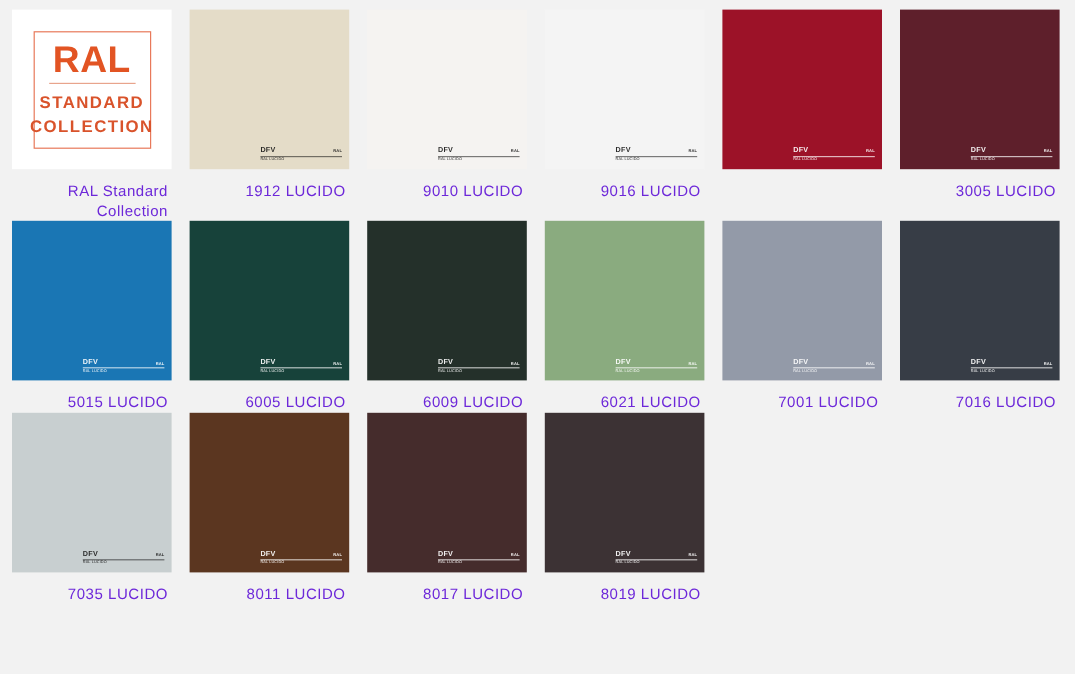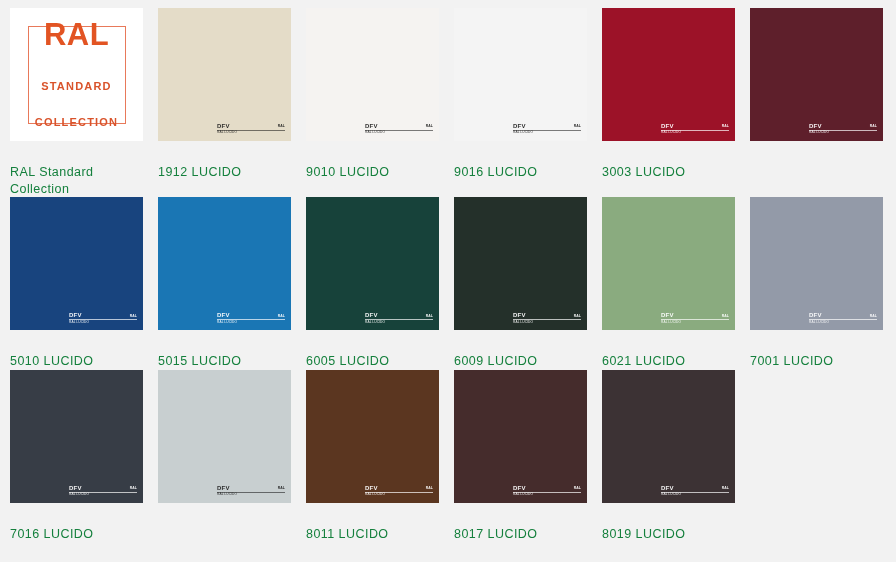--- a/index.html
+++ b/index.html
@@ -57,27 +57,26 @@
     font-family: "Liberation Sans", sans-serif;
   }
   .logo-rule {
     width: 72px;
     height: 1px;
     background: #e8a48c;
     margin: 4px 0 5px 0;
   }
   .logo-sub {
     color: #d9532b;
-    font-size: 11px;
+    font-size: 14px;
     font-weight: bold;
     letter-spacing: 1.2px;
     line-height: 1.45;
     text-align: center;
     font-family: "Liberation Sans", sans-serif;
-    margin-top: 20px;
   }
 
   
   .dfv {
     position: absolute;
     right: 6px;
     bottom: 6px;
     width: 68px;
     opacity: 0.92;
   }
@@ -118,27 +117,28 @@
   .ink-light .dfv-badge,
   .ink-light .dfv-sub { color: #ffffff; }
   .ink-light .dfv-line { background: rgba(255,255,255,0.75); }
 
   .ink-dark .dfv-brand,
   .ink-dark .dfv-badge,
   .ink-dark .dfv-sub { color: #1a1a1a; }
   .ink-dark .dfv-line { background: rgba(0,0,0,0.55); }
 
   .caption {
-    margin-top: 23px;
+    margin-top: 10px;
     font-size: 12.5px;
-    color: #15803d;
+    color: #6d28d9;
     letter-spacing: 0.45px;
     line-height: 1.33;
     width: 130px;
     font-family: "Liberation Sans", sans-serif;
+    text-align: right;
   }
 </style>
 </head>
 <body style="background: rgb(242, 242, 242);">
 
 <div class="grid">
     <div class="cell">
       <div class="swatch logo-tile ink-dark" style="background: rgb(255, 255, 255);">
         <div class="logo-box" style="border-color: rgb(232, 121, 90);">
           <div class="logo-ral" style="color: rgb(226, 84, 35);">RAL</div>
@@ -192,46 +192,33 @@
       <div class="swatch ink-light" style="background: rgb(156, 18, 40);">
         <div class="dfv">
           <div class="dfv-row">
             <div class="dfv-brand">DFV</div>
             <div class="dfv-badge">RAL</div>
           </div>
           <div class="dfv-line"></div>
           <div class="dfv-sub">RAL LUCIDO</div>
         </div>
       </div>
-      <div class="caption">3003 LUCIDO</div>
     </div>
     <div class="cell">
       <div class="swatch ink-light" style="background: rgb(94, 31, 43);">
         <div class="dfv">
           <div class="dfv-row">
             <div class="dfv-brand">DFV</div>
             <div class="dfv-badge">RAL</div>
           </div>
           <div class="dfv-line"></div>
           <div class="dfv-sub">RAL LUCIDO</div>
         </div>
       </div>
-    </div>
-    <div class="cell">
-      <div class="swatch ink-light" style="background: rgb(24, 68, 126);">
-        <div class="dfv">
-          <div class="dfv-row">
-            <div class="dfv-brand">DFV</div>
-            <div class="dfv-badge">RAL</div>
-          </div>
-          <div class="dfv-line"></div>
-          <div class="dfv-sub">RAL LUCIDO</div>
-        </div>
-      </div>
-      <div class="caption">5010 LUCIDO</div>
+      <div class="caption">3005 LUCIDO</div>
     </div>
     <div class="cell">
       <div class="swatch ink-light" style="background: rgb(26, 118, 180);">
         <div class="dfv">
           <div class="dfv-row">
             <div class="dfv-brand">DFV</div>
             <div class="dfv-badge">RAL</div>
           </div>
           <div class="dfv-line"></div>
           <div class="dfv-sub">RAL LUCIDO</div>
@@ -308,20 +295,21 @@
       <div class="swatch ink-dark" style="background: rgb(200, 207, 208);">
         <div class="dfv">
           <div class="dfv-row">
             <div class="dfv-brand">DFV</div>
             <div class="dfv-badge">RAL</div>
           </div>
           <div class="dfv-line"></div>
           <div class="dfv-sub">RAL LUCIDO</div>
         </div>
       </div>
+      <div class="caption">7035 LUCIDO</div>
     </div>
     <div class="cell">
       <div class="swatch ink-light" style="background: rgb(91, 54, 32);">
         <div class="dfv">
           <div class="dfv-row">
             <div class="dfv-brand">DFV</div>
             <div class="dfv-badge">RAL</div>
           </div>
           <div class="dfv-line"></div>
           <div class="dfv-sub">RAL LUCIDO</div>

